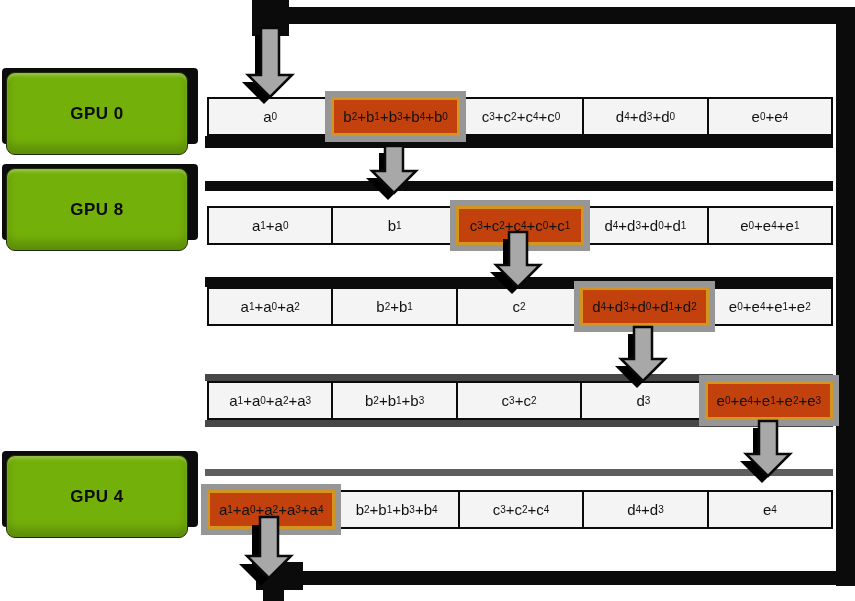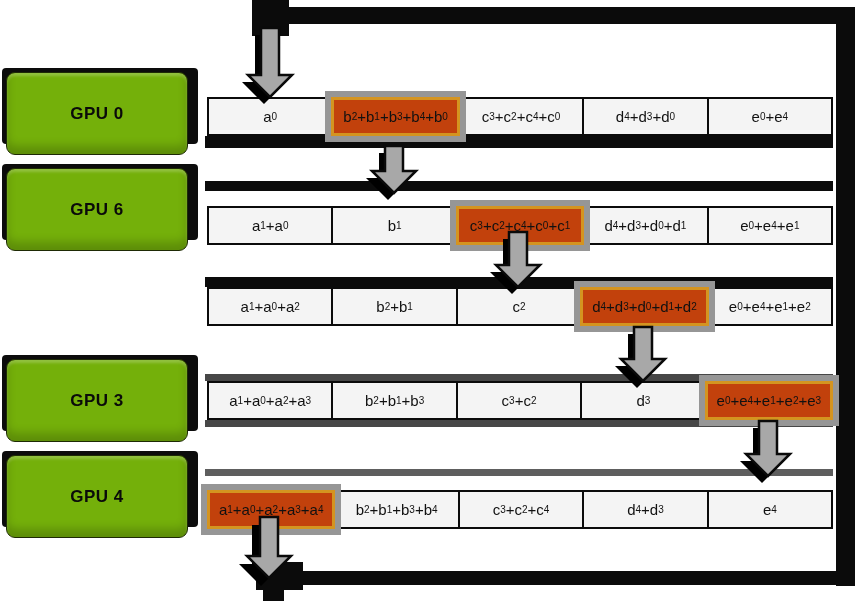--- a/index.html
+++ b/index.html
@@ -83,26 +83,21 @@
   <div class="band band-r4-above"></div>
   <div class="band band-r4-below"></div>
 
   <div class="gpu" style="top:68px">
     <div class="gpu-face">
       <span class="gpu-label">GPU 0</span>
     </div>
   </div>
   <div class="gpu" style="top:164px">
     <div class="gpu-face">
-      <span class="gpu-label">GPU 6</span>
-    </div>
-  </div>
-  <div class="gpu" style="top:355px">
-    <div class="gpu-face">
-      <span class="gpu-label">GPU 3</span>
+      <span class="gpu-label">GPU 8</span>
     </div>
   </div>
   <div class="gpu" style="top:451px">
     <div class="gpu-face">
       <span class="gpu-label">GPU 4</span>
     </div>
   </div>
 
   <div class="row" style="top:97px">
       <div class="cell">a<sub>0</sub></div>

